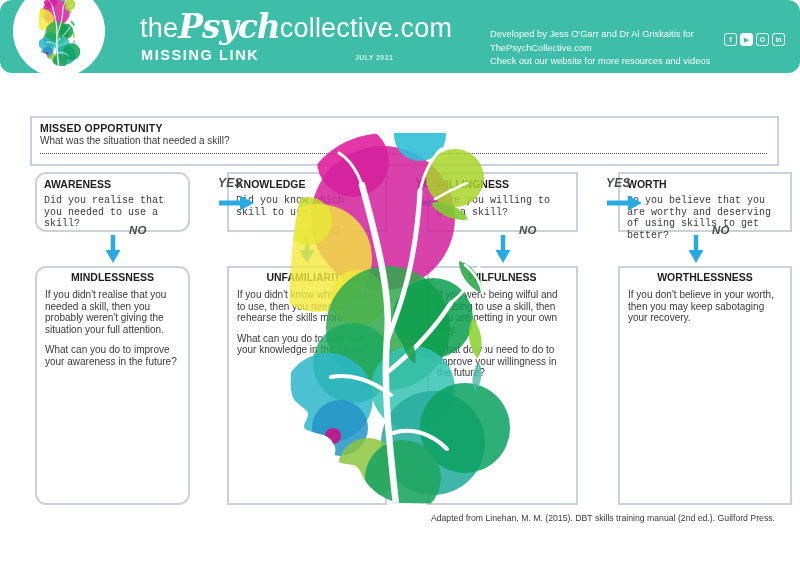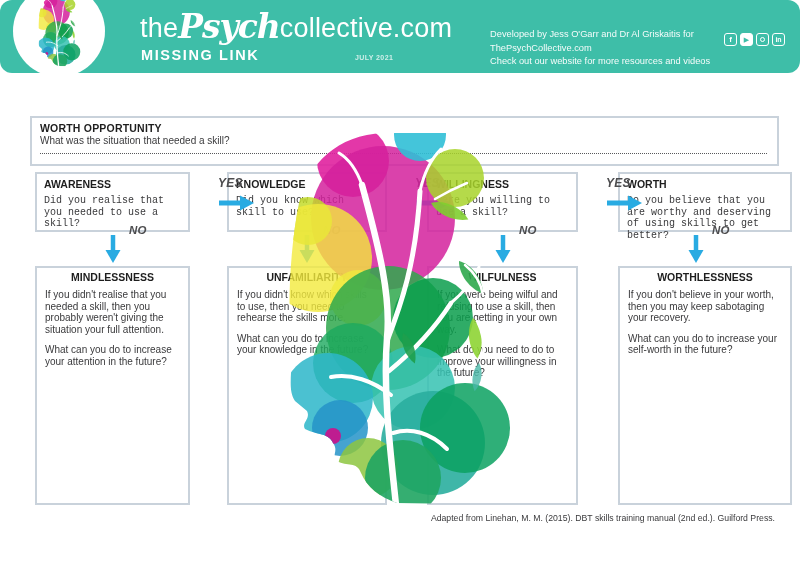--- a/index.html
+++ b/index.html
@@ -42,21 +42,21 @@
   .missed-box .bx-q { font-size:10px; color:#3A3A3C; margin-top:1px; }
   .missed-box .write-line { position:absolute; left:8px; right:10px; top:35px; border-top:1.5px dotted #58595B; }
   
   .tbox { position:absolute; top:172px; height:60px; border:2px solid #C9D2DB; padding:4px 7px; background:transparent; }
   .bbox { position:absolute; top:266px; height:239px; border:2px solid #C9D2DB; padding:3px 8px; }
   .tbox .bx-title { font-size:10.5px; font-weight:bold; color:#1E1E1E; }
   .tbox .bx-q { font-size:10px; line-height:11.5px; color:#3A3A3C; margin-top:5px;font-family:Liberation Mono, monospace; }
   .bbox .bx-title { font-size:10.5px; font-weight:bold; color:#1E1E1E; text-align:center; }
   .bbox p { font-size:10px; line-height:11.5px; color:#3A3A3C; margin-top:9px; }
   .bbox p.first { margin-top:6px; }
-  .c1 { left:35px;  width:155px; }
+  .c1 { left:35px;  width:155px;border-radius:11px; }
   .c2 { left:227px; width:160px; }
   .c3 { left:427px; width:151px; }
   .c4 { left:618px; width:174px; }
   
   .yes-unit { position:absolute; top:176px; width:39px; text-align:center;padding-left:28px; }
   .yes-unit .lbl { font-size:12px; font-weight:bold; font-style:italic; color:#4D4D4F; letter-spacing:0.3px; }
   .yes-unit svg { display:block; margin:4px auto 0; }
   .no-arrow { position:absolute; top:234px; }
   .no-lbl { position:absolute; top:224px; font-size:11.5px; font-weight:bold; font-style:italic; color:#4D4D4F; letter-spacing:0.3px; }
   
@@ -142,21 +142,21 @@
       <div class="sicon yt">▶</div>
       <div class="sicon ig">
           <span class="lens"></span>
         </div>
       <div class="sicon li">in</div>
     </div>
   </div>
 
 
   <div class="missed-box">
-    <div class="bx-title">WORTH OPPORTUNITY</div>
+    <div class="bx-title">MISSED OPPORTUNITY</div>
     <div class="bx-q">What was the situation that needed a skill?</div>
     <div class="write-line"></div>
   </div>
 
   <div class="tbox c1">
     <div class="bx-title">AWARENESS</div>
     <div class="bx-q">Did you realise that you needed to use a skill?</div>
   </div>
   <div class="tbox c2">
     <div class="bx-title">KNOWLEDGE</div>
@@ -210,36 +210,35 @@
   <div class="no-lbl" style="left:519px">NO</div>
   <svg class="no-arrow" style="left:686px" width="20" height="30" viewBox="0 0 20 30">
     <line x1="10" y1="1" x2="10" y2="18" stroke="#29ABE2" stroke-width="4.5"></line>
       <polygon points="2.5,16 17.5,16 10,29" fill="#29ABE2"></polygon>
   </svg>
   <div class="no-lbl" style="left:712px">NO</div>
 
   <div class="bbox c1">
     <div class="bx-title">MINDLESSNESS</div>
     <p class="first">If you didn't realise that you needed a skill, then you probably weren't giving the situation your full attention.</p>
-    <p>What can you do to increase your attention in the future?</p>
+    <p>What can you do to improve your awareness in the future?</p>
   </div>
   <div class="bbox c2">
     <div class="bx-title">UNFAMILIARITY</div>
     <p class="first">If you didn't know which skills to use, then you need to rehearse the skills more.</p>
     <p>What can you do to increase your knowledge in the future?</p>
   </div>
   <div class="bbox c3">
     <div class="bx-title">WILFULNESS</div>
     <p class="first">If you were being wilful and refusing to use a skill, then you are getting in your own way.</p>
     <p>What do you need to do to improve your willingness in the future?</p>
   </div>
   <div class="bbox c4">
     <div class="bx-title">WORTHLESSNESS</div>
     <p class="first">If you don't believe in your worth, then you may keep sabotaging your recovery.</p>
-    <p>What can you do to increase your self-worth in the future?</p>
   </div>
 
   <svg class="head-main" viewBox="0 0 240 380">
       <use href="#headart"></use>
     </svg>
 
   <div class="citation">Adapted from Linehan, M. M. (2015). DBT skills training manual (2nd ed.). Guilford Press.</div>
 
 </div>
 

